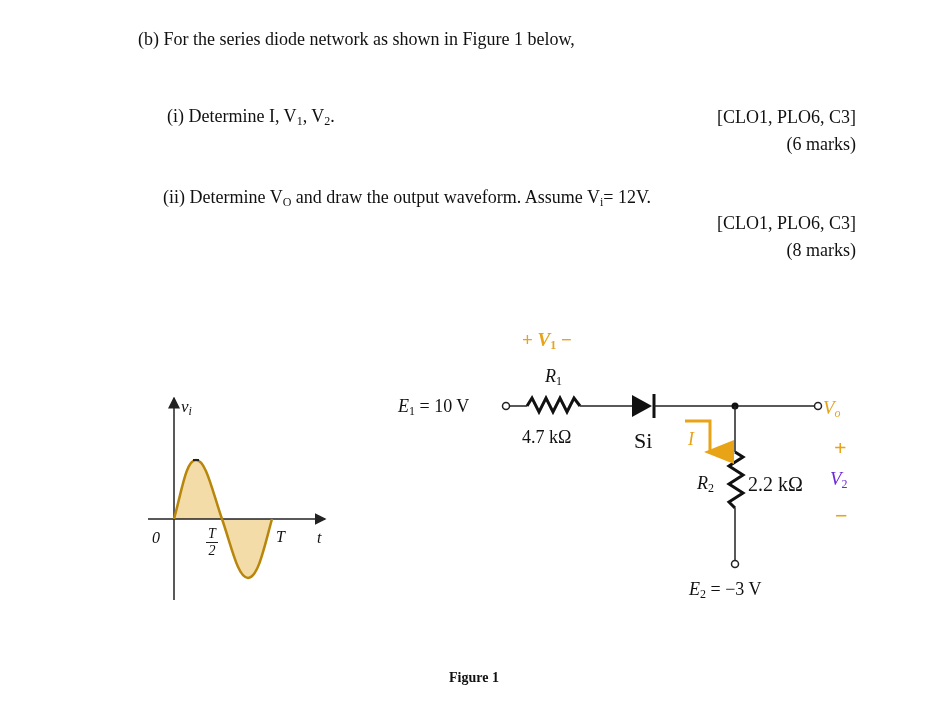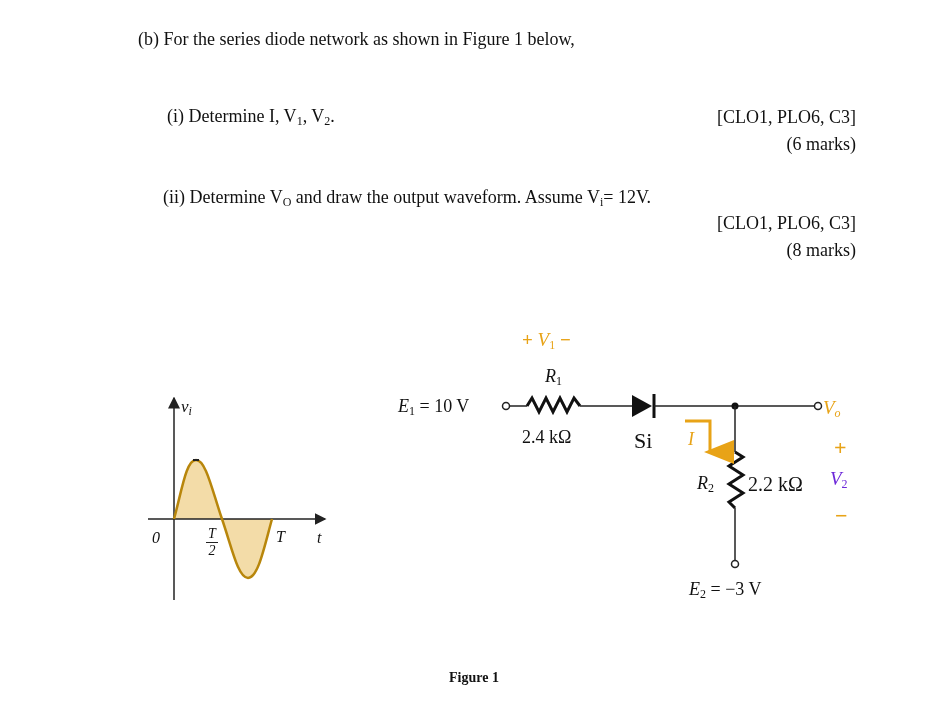--- a/index.html
+++ b/index.html
@@ -72,24 +72,24 @@
 <div class="t fig" style="left:152px; top:530px; font-style:italic; font-size:16px;">0</div>
 <div class="t fig" style="left:206px; top:527px; font-style:italic; font-size:14px; text-align:center; width:12px;">
   <div>T</div>
   <div style="border-top:1px solid #222; margin-top:1px; padding-top:1px;">2</div>
 </div>
 <div class="t fig" style="left:276px; top:529px; font-style:italic; font-size:16px;">T</div>
 <div class="t fig" style="left:317px; top:530px; font-style:italic; font-size:16px;">t</div>
 
 <div class="t fig" style="left:398px; top:397px; font-size:18px;text-align:right;"><i>E</i><sub>1</sub><span> = 10 V</span></div>
 
-<div class="t fig" style="left:522px; top:330px; font-size:19px; color:#e8a317;"><b>+</b> <i>V</i><sub>1</sub> <b>−</b></div>
+<div class="t fig" style="left:522px; top:330px; font-size:19px; color:#e8a317;font-weight:bold;"><b>+</b> <i>V</i><sub>1</sub> <b>−</b></div>
 
 <div class="t fig" style="left:545px; top:367px; font-size:18px;"><i>R</i><sub>1</sub></div>
-<div class="t fig" style="left:522px; top:428px; font-size:18px;">2.4 kΩ</div>
+<div class="t fig" style="left:522px; top:428px; font-size:18px;">4.7 kΩ</div>
 <div class="t fig" style="left:634px; top:430px; font-size:22px;">Si</div>
 <div class="t fig" style="left:688px; top:430px; font-size:18px; font-style:italic; color:#e8a317;">I</div>
 
 <div class="t fig" style="left:697px; top:474px; font-size:18px;"><i>R</i><sub>2</sub></div>
 <div class="t fig" style="left:748px; top:474px; font-size:20px;">2.2 kΩ</div>
 
 <div class="t fig" style="left:823px; top:398px; font-size:19px; color:#e8a317;"><i>V</i><sub style="font-style:italic;">o</sub></div>
 <div class="t fig" style="left:834px; top:437px; font-size:22px; color:#e8a317; font-weight:bold;">+</div>
 <div class="t fig" style="left:830px; top:469px; font-size:19px; color:#6d28d9;"><i>V</i><sub>2</sub></div>
 <div class="t fig" style="left:835px; top:505px; font-size:22px; color:#e8a317; font-weight:bold;">−</div>

